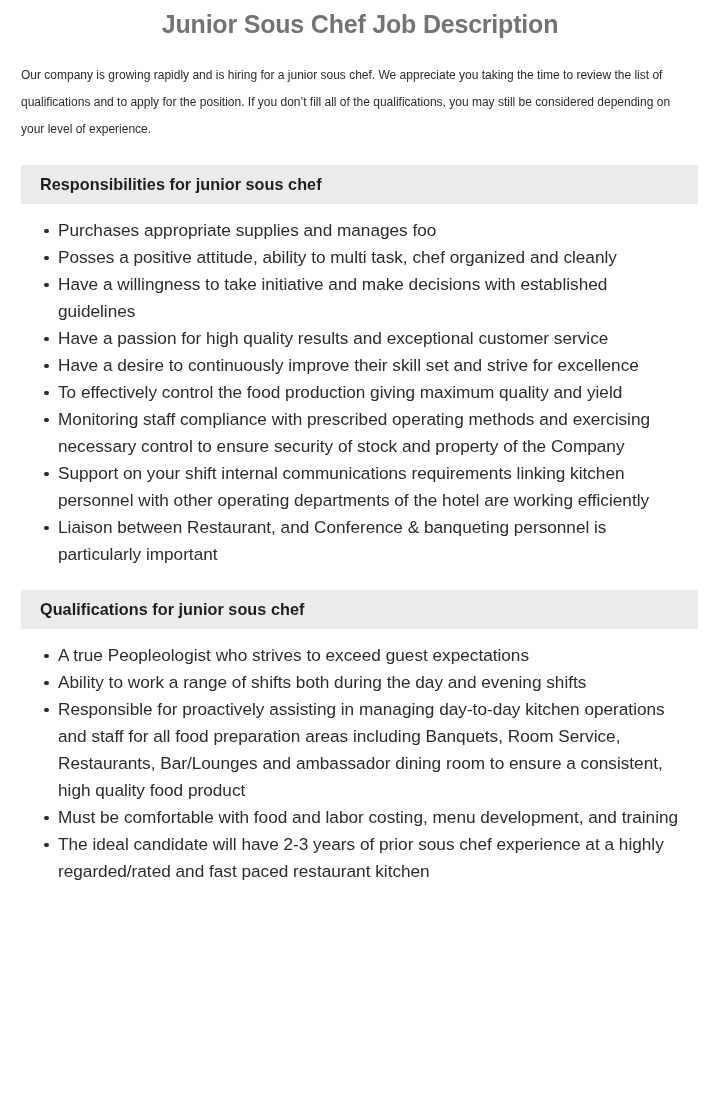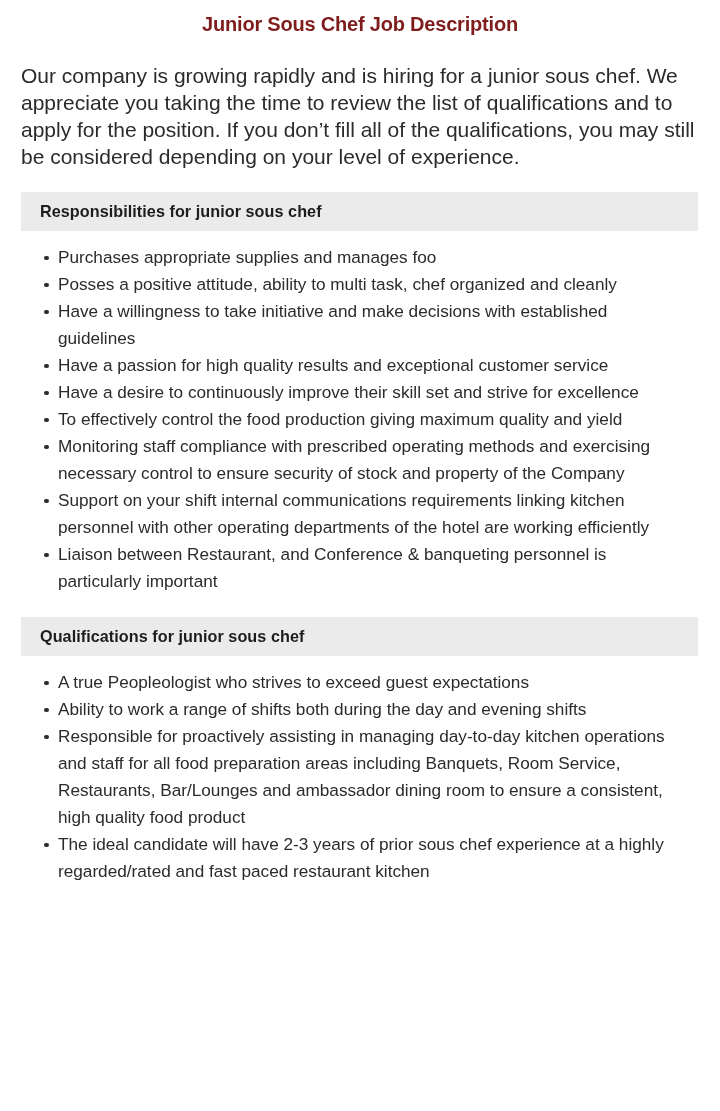--- a/index.html
+++ b/index.html
@@ -20,33 +20,33 @@
     height: 1111px;
     box-sizing: border-box;
     position: relative;
     background: #ffffff;
   }
 
   
   .doc-title {
     margin: 0;
     padding: 4px 20px 0 20px;
-    font-size: 20px;
+    font-size: 25px;
     line-height: 40px;
     font-weight: 700;
     letter-spacing: -0.2px;
     text-align: center;
-    color: #7f1d1d;
+    color: #737373;
   }
 
   
   .intro {
     margin: 0;
     padding: 18px 24px 0 21px;
-    font-size: 21px;
+    font-size: 12px;
     line-height: 27px;
     color: #2b2b2b;
     max-width: 700px;
   }
 
   
   .section-band {
     margin: 22px 22px 0 21px;
     background: #ebebeb;
     height: 39px;
@@ -111,16 +111,17 @@
     <li>Liaison between Restaurant, and Conference &amp; banqueting personnel is particularly important</li>
   </ul>
 
   <div class="section-band">
     <span class="section-band-text">Qualifications for junior sous chef</span>
   </div>
   <ul class="bullets">
     <li>A true Peopleologist who strives to exceed guest expectations</li>
     <li>Ability to work a range of shifts both during the day and evening shifts</li>
     <li>Responsible for proactively assisting in managing day-to-day kitchen operations and staff for all food preparation areas including Banquets, Room Service, Restaurants, Bar/Lounges and ambassador dining room to ensure a consistent, high quality food product</li>
+    <li>Must be comfortable with food and labor costing, menu development, and training</li>
     <li>The ideal candidate will have 2-3 years of prior sous chef experience at a highly regarded/rated and fast paced restaurant kitchen</li>
   </ul>
 
 </div>
 
 </body></html>

